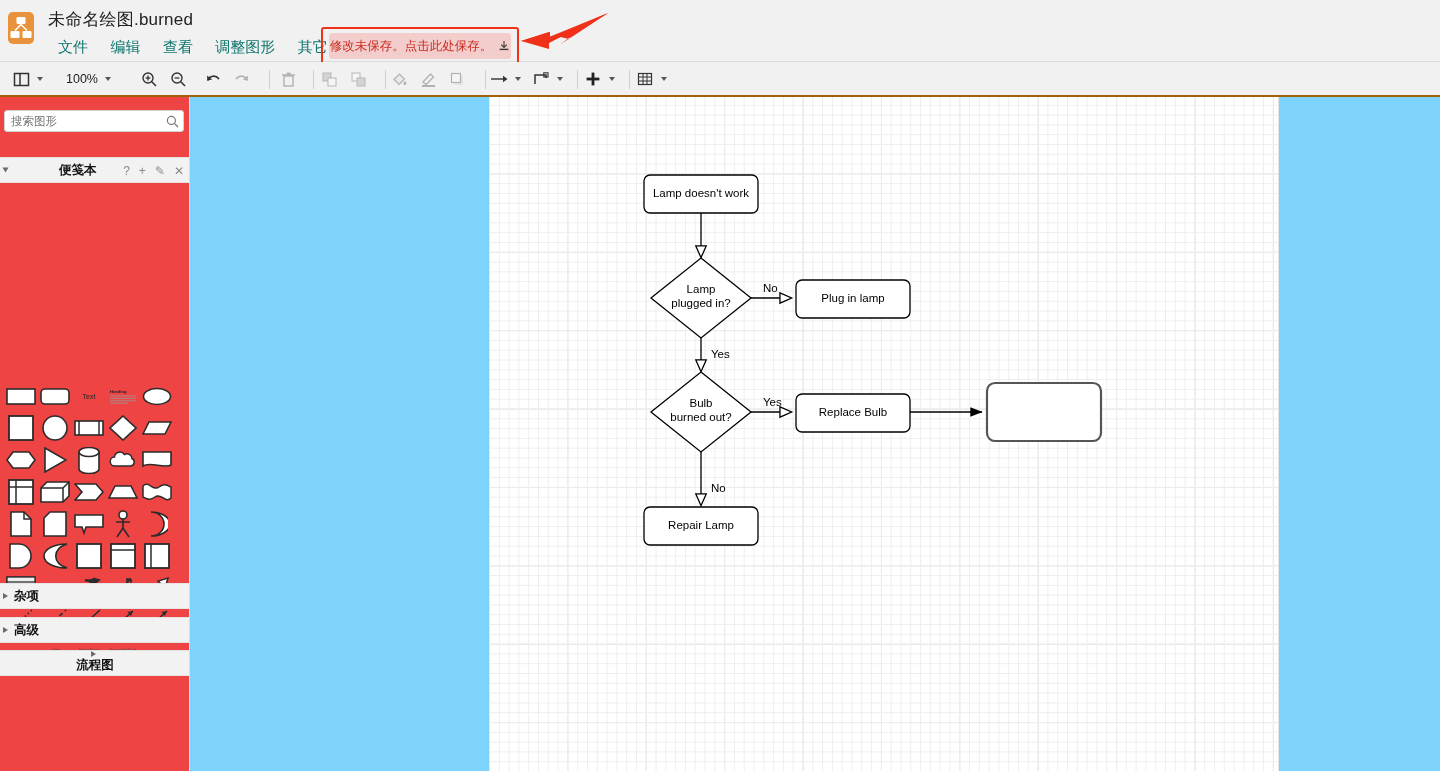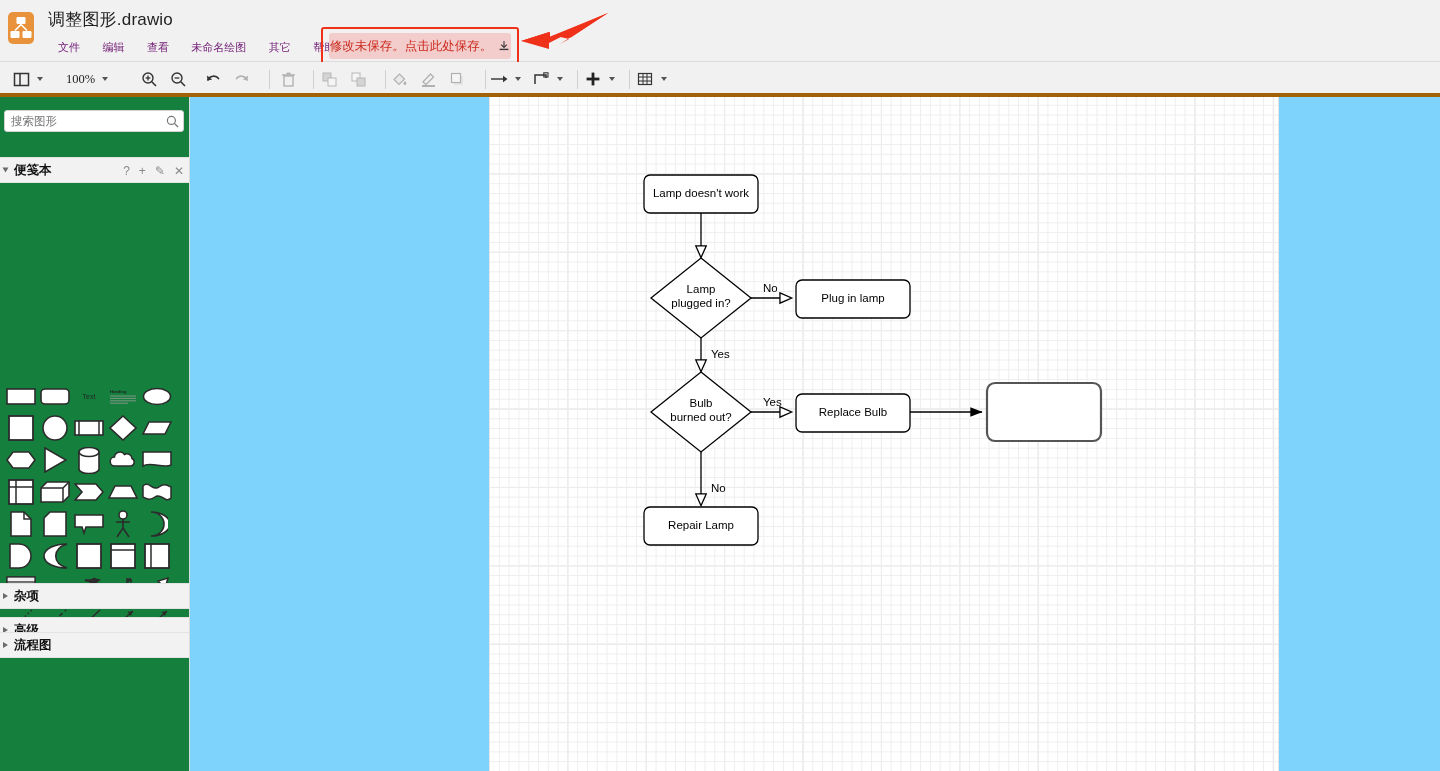--- a/index.html
+++ b/index.html
@@ -19,61 +19,61 @@
     position:absolute; left:8px; top:12px; width:26px; height:32px;
     background:#e8923c; border-radius:5px;
   }
   #logo svg { display:block; }
   #doc-title {
     position:absolute; left:48px; top:8px;
     font-size:17px; color:#222; letter-spacing:.2px;
   }
   #menubar { position:absolute; left:52px; top:37px; height:22px; }
   .menu-item {
-    display:inline-block; font-size:11px; color:#701a75;
+    display:inline-block; font-size:15px; color:#0f766e;
     padding:1px 6px; margin-right:6px; cursor:default; border-radius:2px;
   }
 
   
   #save-highlight {
     position:absolute; left:321px; top:27px; width:198px; height:38px;
     border:2px solid #f0311a; border-radius:3px; background:transparent;
   }
   #save-banner {
     position:absolute; left:329px; top:33px; width:182px; height:26px;
     background:#f3cdcb; border-radius:3px;
     display:flex; align-items:center; justify-content:center; gap:6px;
     color:#cb2b20; font-size:12.5px; cursor:pointer;
   }
   #save-banner .dl { display:inline-block; line-height:0; }
   #red-arrow { position:absolute; left:516px; top:10px; width:96px; height:48px; }
 
   
   #toolbar {
     position:absolute; left:0; top:62px; width:1440px; height:35px;
-    background:#f1f1f1; border-bottom:4px solid #a16207;font-family:Liberation Serif, serif;
+    background:#f1f1f1; border-bottom:2px solid #a16207;
   }
   .tb { position:absolute; top:0; height:34px; display:flex; align-items:center; }
   .tbtn {
     width:26px; height:26px; display:flex; align-items:center; justify-content:center;
     border-radius:3px; cursor:pointer;
   }
   .caret { width:12px; height:26px; display:flex; align-items:center; justify-content:center; cursor:pointer; }
   .caret i {
     display:block; width:0;height:0;border-left:3.5px solid transparent;
     border-right:3.5px solid transparent;border-top:4px solid #555;
   }
   .zoomlbl { font-size:12.5px; color:#222; padding:0 4px; cursor:pointer; }
   .tsep { width:1px; height:19px; background:#d0d0d0; margin:0 7px; }
   .dim { opacity:.33; }
 
   
   #sidebar {
     position:absolute; left:0; top:97px; width:190px; height:674px;
-    background:#15803d; border-right:1px solid #dcdcdc; overflow:hidden;
+    background:#ef4444; border-right:1px solid #dcdcdc; overflow:hidden;
   }
   #search-wrap { position:absolute; left:4px; top:13px; width:180px; height:22px; }
   #search-input {
     width:180px; height:22px; border:1px solid #d2d2d2; border-radius:3px;
     background:#fff; font-size:11.5px; color:#555; padding:0 22px 0 6px;
     font-family:inherit; outline:none;
   }
   #search-icon { position:absolute; right:5px; top:4px; }
 
   .sec-head {
@@ -131,27 +131,27 @@
 
   <div id="logo">
     <svg width="26" height="32" viewBox="0 0 26 32">
       <rect x="8.5" y="5" width="9" height="7" rx="1.2" fill="#fff"></rect>
       <rect x="2.5" y="19" width="9" height="7" rx="1.2" fill="#fff"></rect>
       <rect x="14.5" y="19" width="9" height="7" rx="1.2" fill="#fff"></rect>
       <path d="M13 12.5 L7 18.5 M13 12.5 L19 18.5" stroke="#fff" stroke-width="1.6" fill="none"></path>
     </svg>
   </div>
 
-  <div id="doc-title">调整图形.drawio</div>
+  <div id="doc-title">未命名绘图.burned</div>
 
   <div id="menubar">
     <span class="menu-item">文件</span>
     <span class="menu-item">编辑</span>
     <span class="menu-item">查看</span>
-    <span class="menu-item">未命名绘图</span>
+    <span class="menu-item">调整图形</span>
     <span class="menu-item">其它</span>
     <span class="menu-item">帮助</span>
   </div>
 
   <div id="save-highlight"></div>
 
   <div id="save-banner">
     <span>修改未保存。点击此处保存。</span>
     <span class="dl">
       <svg width="12" height="12" viewBox="0 0 12 12">
@@ -350,21 +350,21 @@
   <div id="search-wrap">
     <input id="search-input" value="" placeholder="搜索图形" style="">
     <span id="search-icon">
       <svg width="13" height="13" viewBox="0 0 13 13">
         <circle cx="5.4" cy="5.4" r="4" fill="none" stroke="#777" stroke-width="1.2"></circle>
         <line x1="8.4" y1="8.4" x2="12" y2="12" stroke="#777" stroke-width="1.3"></line>
       </svg>
     </span>
   </div>
 
-  <div class="sec-head" style="top:60px;">
+  <div class="sec-head" style="top:60px;gap:45px;">
     <span class="sec-tri"></span>
     <span class="sec-title">便笺本</span>
     <span class="sec-tools">
       <span>?</span>
       <span>+</span>
       <span>✎</span>
       <span>✕</span>
     </span>
   </div>
 
@@ -665,21 +665,21 @@
   </div>
 
   <div class="sec-head" style="top:486px;">
     <span class="sec-tri" style="transform:rotate(0deg);"></span>
     <span class="sec-title">杂项</span>
   </div>
   <div class="sec-head" style="top:520px;">
     <span class="sec-tri" style="transform:rotate(0deg);"></span>
     <span class="sec-title">高级</span>
   </div>
-  <div class="sec-head" style="top:535px;">
+  <div class="sec-head" style="top:553px;flex-direction:column;">
     <span class="sec-tri" style="transform:rotate(0deg);"></span>
     <span class="sec-title">流程图</span>
   </div>
 
 </div>
 
 <div id="canvas">
   <div id="page"></div>
 
   <svg id="flow" viewBox="0 0 1250 674">

